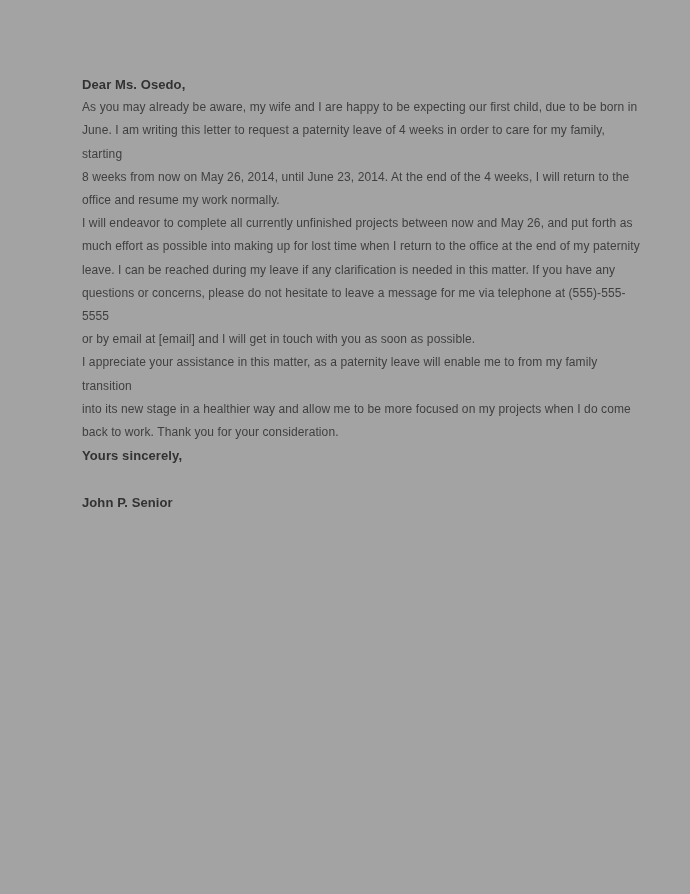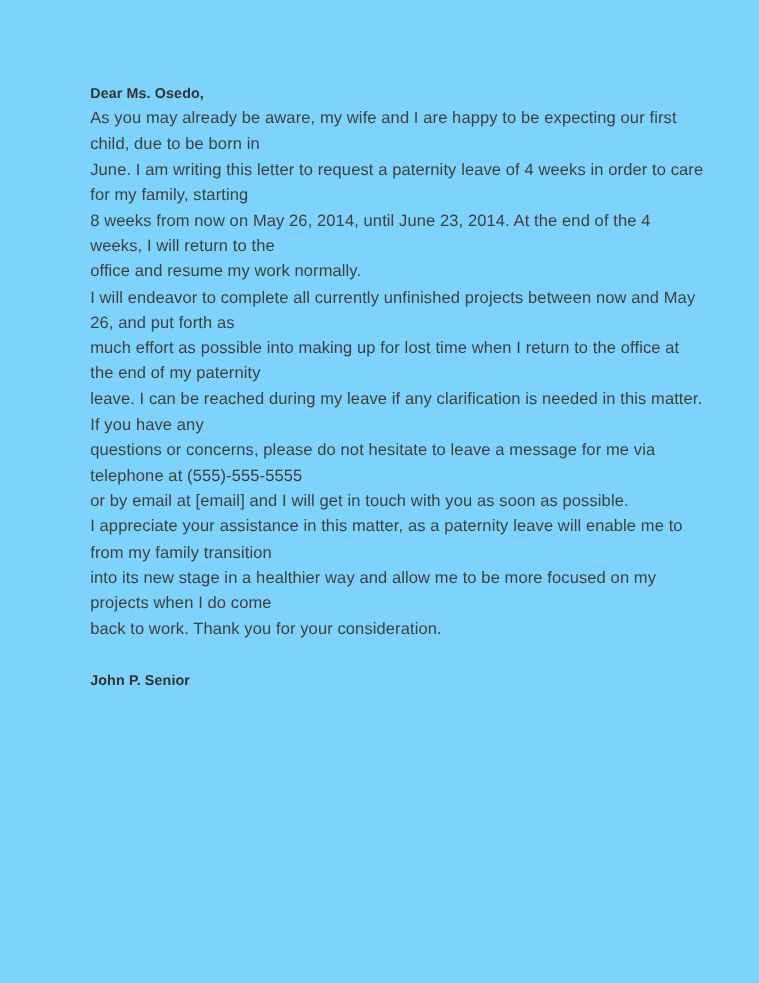--- a/index.html
+++ b/index.html
@@ -13,35 +13,35 @@
     position: relative;
     overflow: hidden;
     font-family: "Liberation Sans", sans-serif;
   }
   .page {
     position: absolute;
     left: 0;
     top: 0;
     width: 690px;
     height: 894px;
-    background: #7dd3fc;
+    background: #a3a3a3;
   }
   .letter-content {
     position: absolute;
     left: 82px;
     top: 73px;
     width: 560px;
   }
   .letter-content p {
     margin: 0;
     padding: 0;
     line-height: 23.2px;
   }
   .body-text {
-    font-size: 15px;
+    font-size: 12px;
     color: #3f3f3f;
     white-space: pre-line;
     letter-spacing: 0.1px;
   }
   .bold-line {
     font-size: 13px;
     font-weight: bold;
     color: #323232;
     letter-spacing: 0.1px;
   }
@@ -65,18 +65,19 @@
     <p class="body-text">I will endeavor to complete all currently unfinished projects between now and May 26, and put forth as
 much effort as possible into making up for lost time when I return to the office at the end of my paternity
 leave. I can be reached during my leave if any clarification is needed in this matter. If you have any
 questions or concerns, please do not hesitate to leave a message for me via telephone at (555)-555-5555
 or by email at [email] and I will get in touch with you as soon as possible.</p>
 
     <p class="body-text">I appreciate your assistance in this matter, as a paternity leave will enable me to from my family transition
 into its new stage in a healthier way and allow me to be more focused on my projects when I do come
 back to work. Thank you for your consideration.</p>
 
+    <p class="bold-line">Yours sincerely,</p>
 
     <p class="bold-line sig-name">John P. Senior</p>
 
 
   </div>
 </div>
 
 </body></html>

